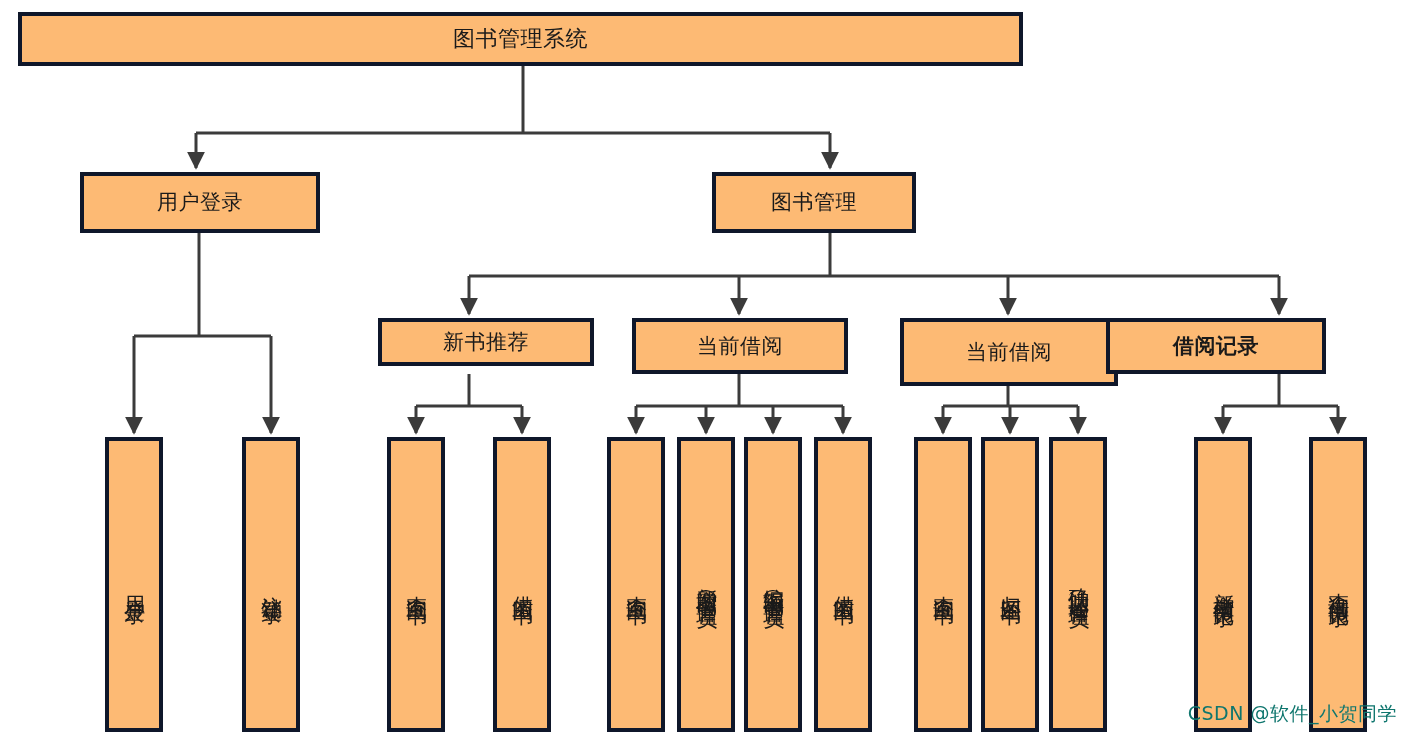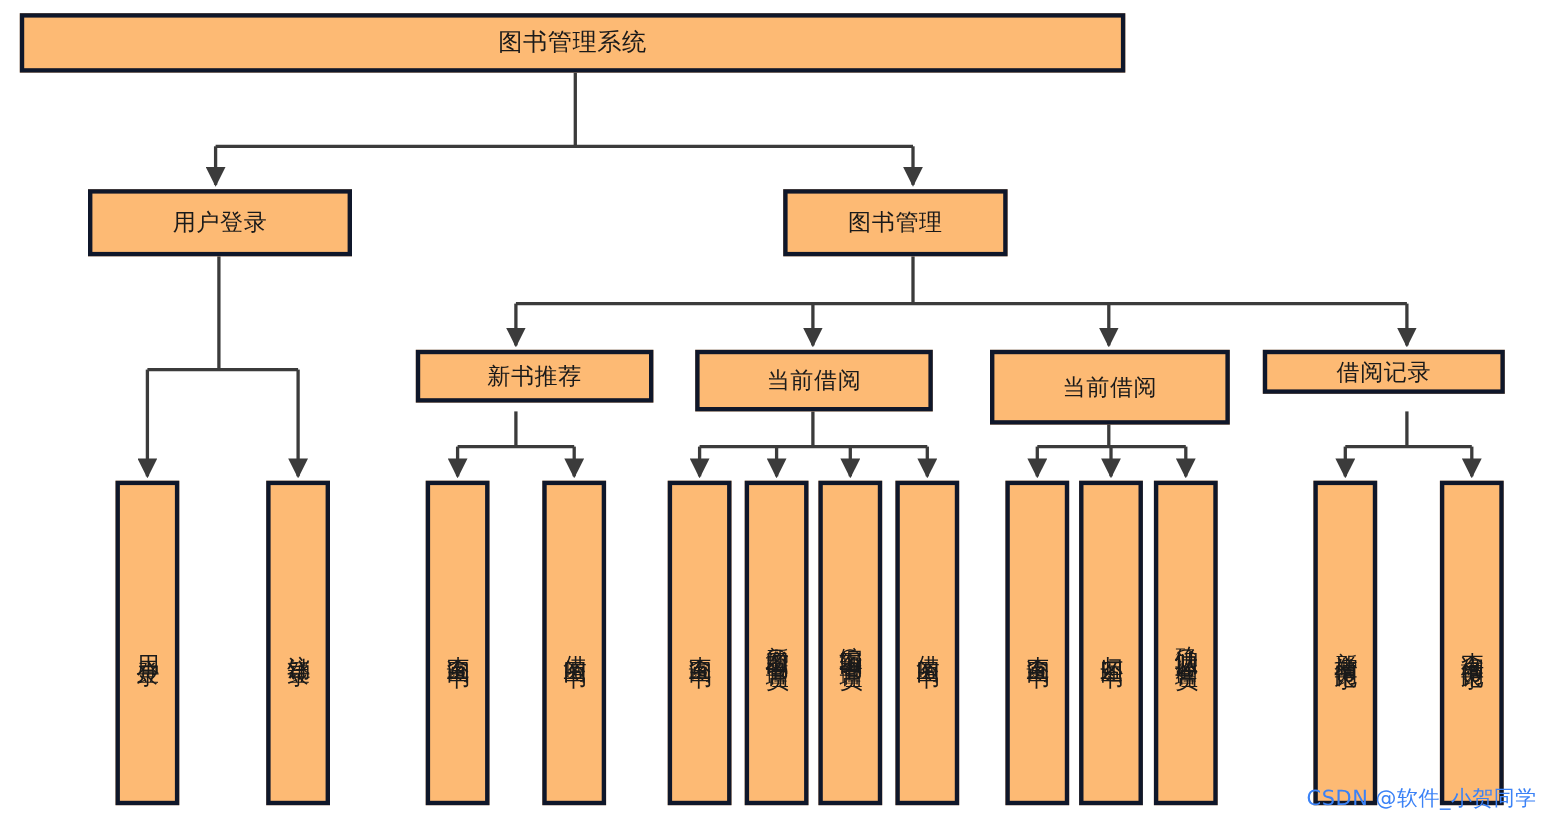--- a/index.html
+++ b/index.html
@@ -62,23 +62,23 @@
     text-orientation: upright;
     font-size: 21px;
     line-height: 1.02;
     letter-spacing: 3px;
     white-space: nowrap;
   }
   
   #watermark {
     position: absolute;
     right: 8px;
-    bottom: 8px;
+    bottom: 20px;
     font-size: 19px;
-    color: #3b82f6;
+    color: #0f766e;
     letter-spacing: 0.5px;
     white-space: nowrap;
     pointer-events: none;
   }
 </style>
 </head>
 <body>
 
 <div id="canvas">
 
@@ -150,21 +150,21 @@
   </div>
 
   <div class="node horiz" style="left:632px; top:318px; width:216px; height:56px;">
     <span class="label">当前借阅</span>
   </div>
 
   <div class="node horiz" style="left:900px; top:318px; width:218px; height:68px;">
     <span class="label">当前借阅</span>
   </div>
 
-  <div class="node horiz" style="left:1148px; top:318px; width:220px; height:40px;">
+  <div class="node horiz" style="left:1106px; top:318px; width:220px; height:56px;font-weight:bold;">
     <span class="label">借阅记录</span>
   </div>
 
   <div class="node vert" style="left:105px; top:437px; width:58px; height:295px;">
     <span class="label">用户登录</span>
   </div>
 
   <div class="node vert" style="left:242px; top:437px; width:58px; height:295px;">
     <span class="label">注销登录</span>
   </div>

